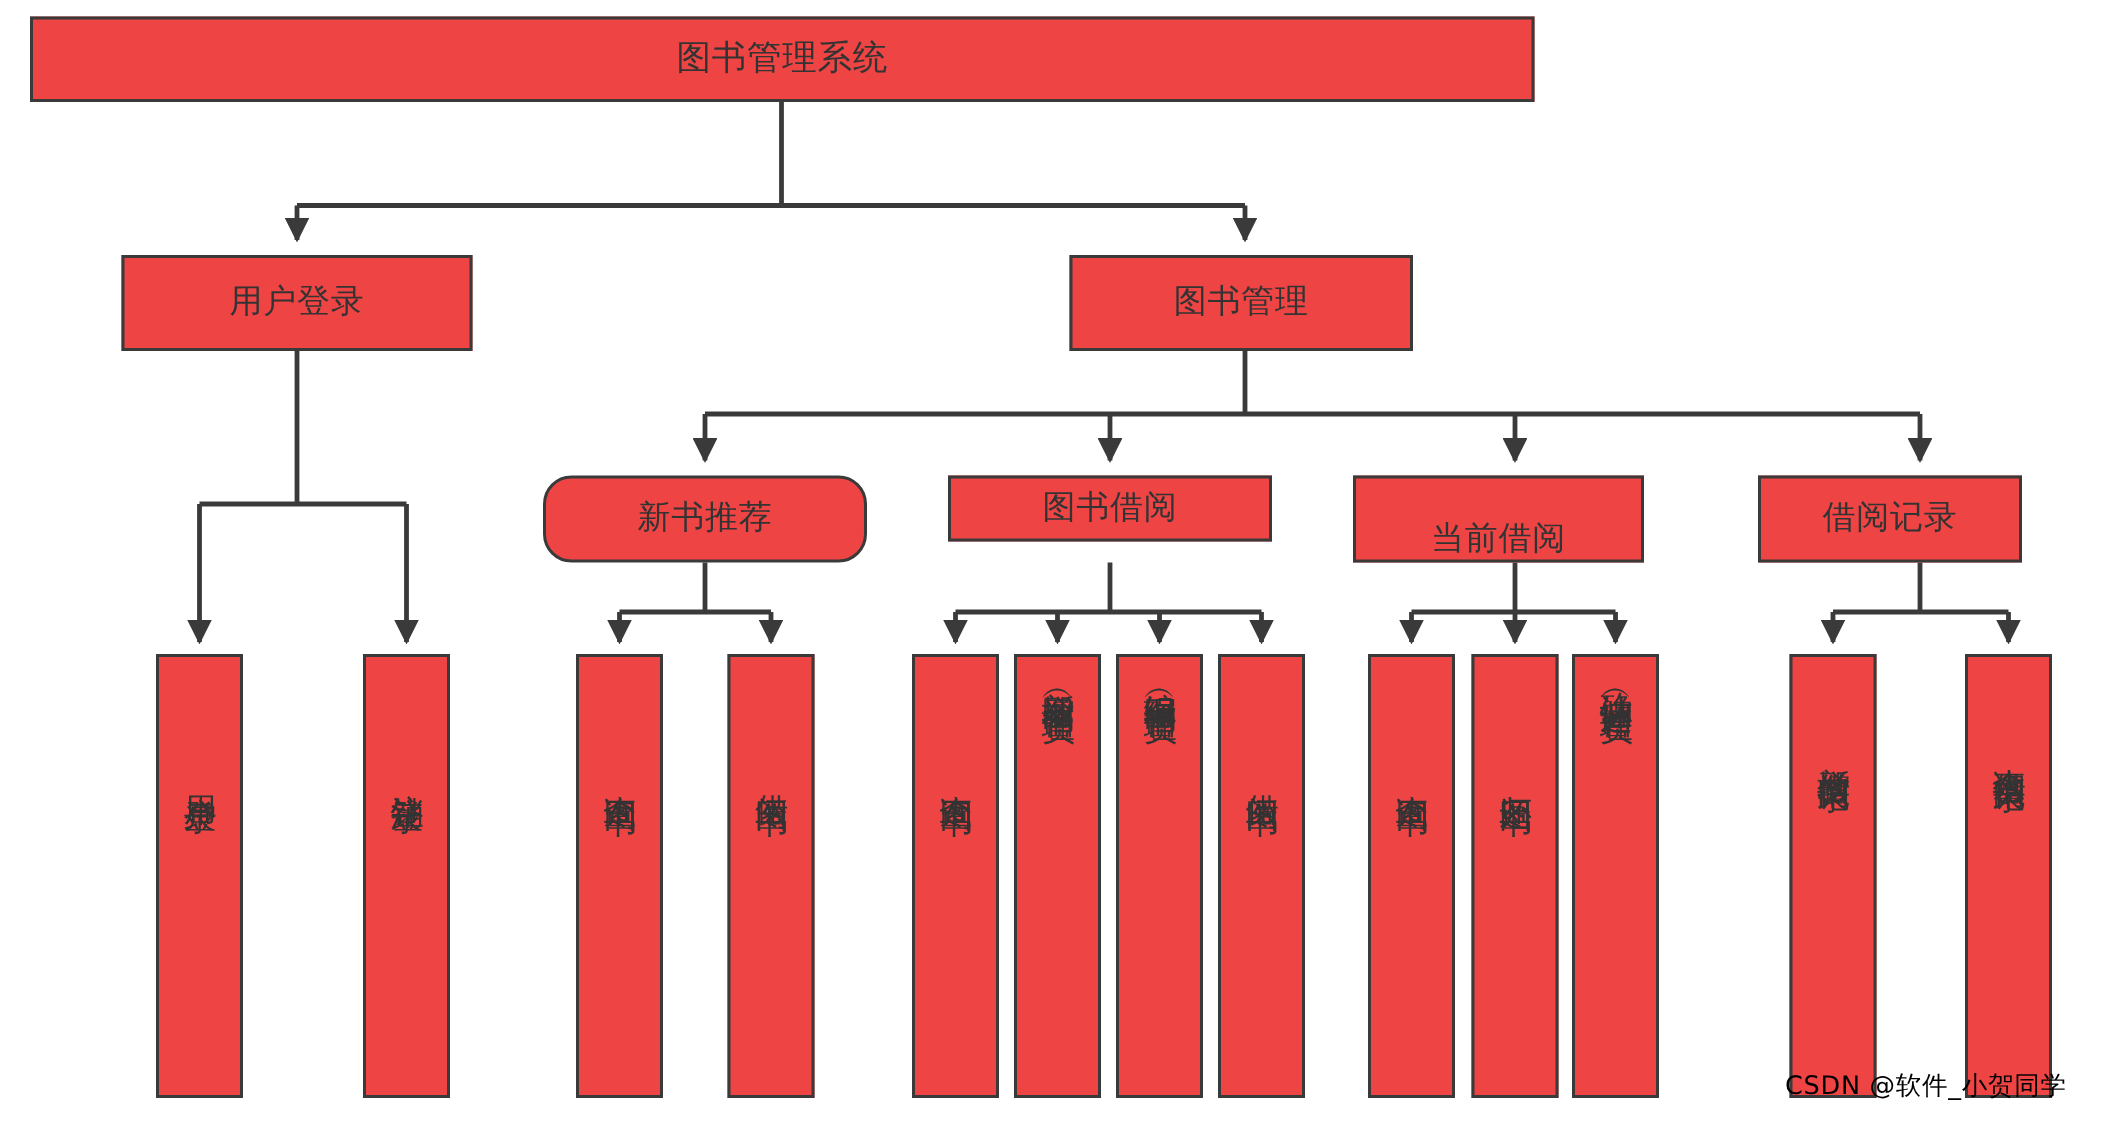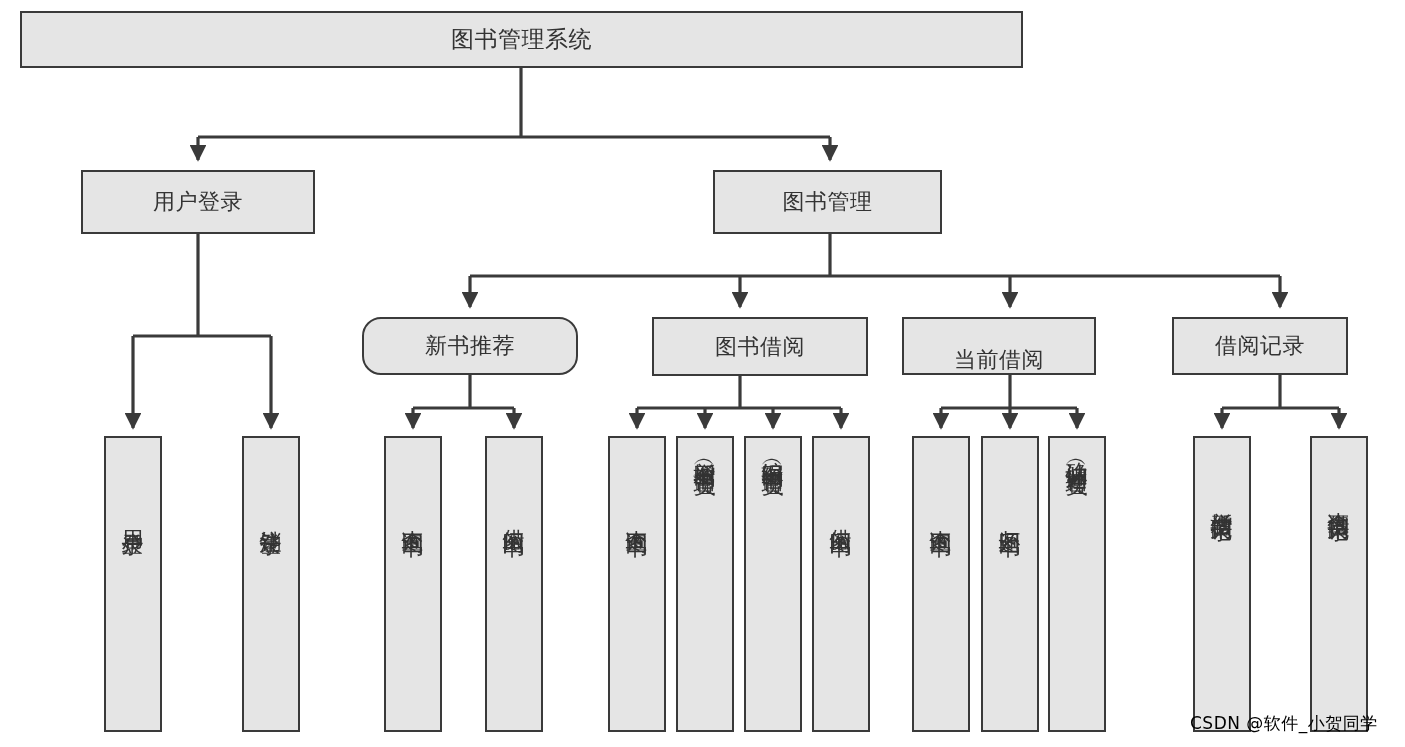--- a/index.html
+++ b/index.html
@@ -22,21 +22,21 @@
     position: absolute;
     left: 0;
     top: 0;
     width: 1405px;
     height: 747px;
     pointer-events: none;
   }
   .node {
     position: absolute;
     box-sizing: border-box;
-    background: #e5e5e5;
+    background: #ef4444;
     border: 2.5px solid #3a3a3a;
     display: flex;
     align-items: center;
     justify-content: center;
     z-index: 2;
   }
   .node .label {
     color: #333333;
     font-size: 22px;
     line-height: 1.18;
@@ -140,21 +140,21 @@
   <div class="node level2" style="left:81px; top:170px; width:234px; height:64px;">
     <span class="label">用户登录</span>
   </div>
   <div class="node level2" style="left:713px; top:170px; width:229px; height:64px;">
     <span class="label">图书管理</span>
   </div>
 
   <div class="node level3" style="left:362px; top:317px; width:216px; height:58px;border-radius:19px;">
     <span class="label">新书推荐</span>
   </div>
-  <div class="node level3" style="left:652px; top:317px; width:216px; height:59px;">
+  <div class="node level3" style="left:632px; top:317px; width:216px; height:44px;">
     <span class="label">图书借阅</span>
   </div>
   <div class="node level3" style="left:902px; top:317px; width:194px; height:58px;align-items:flex-end;">
     <span class="label">当前借阅</span>
   </div>
   <div class="node level3" style="left:1172px; top:317px; width:176px; height:58px;">
     <span class="label">借阅记录</span>
   </div>
 
   <div class="node leaf short" style="left:104px; top:436px; width:58px; height:296px;">

